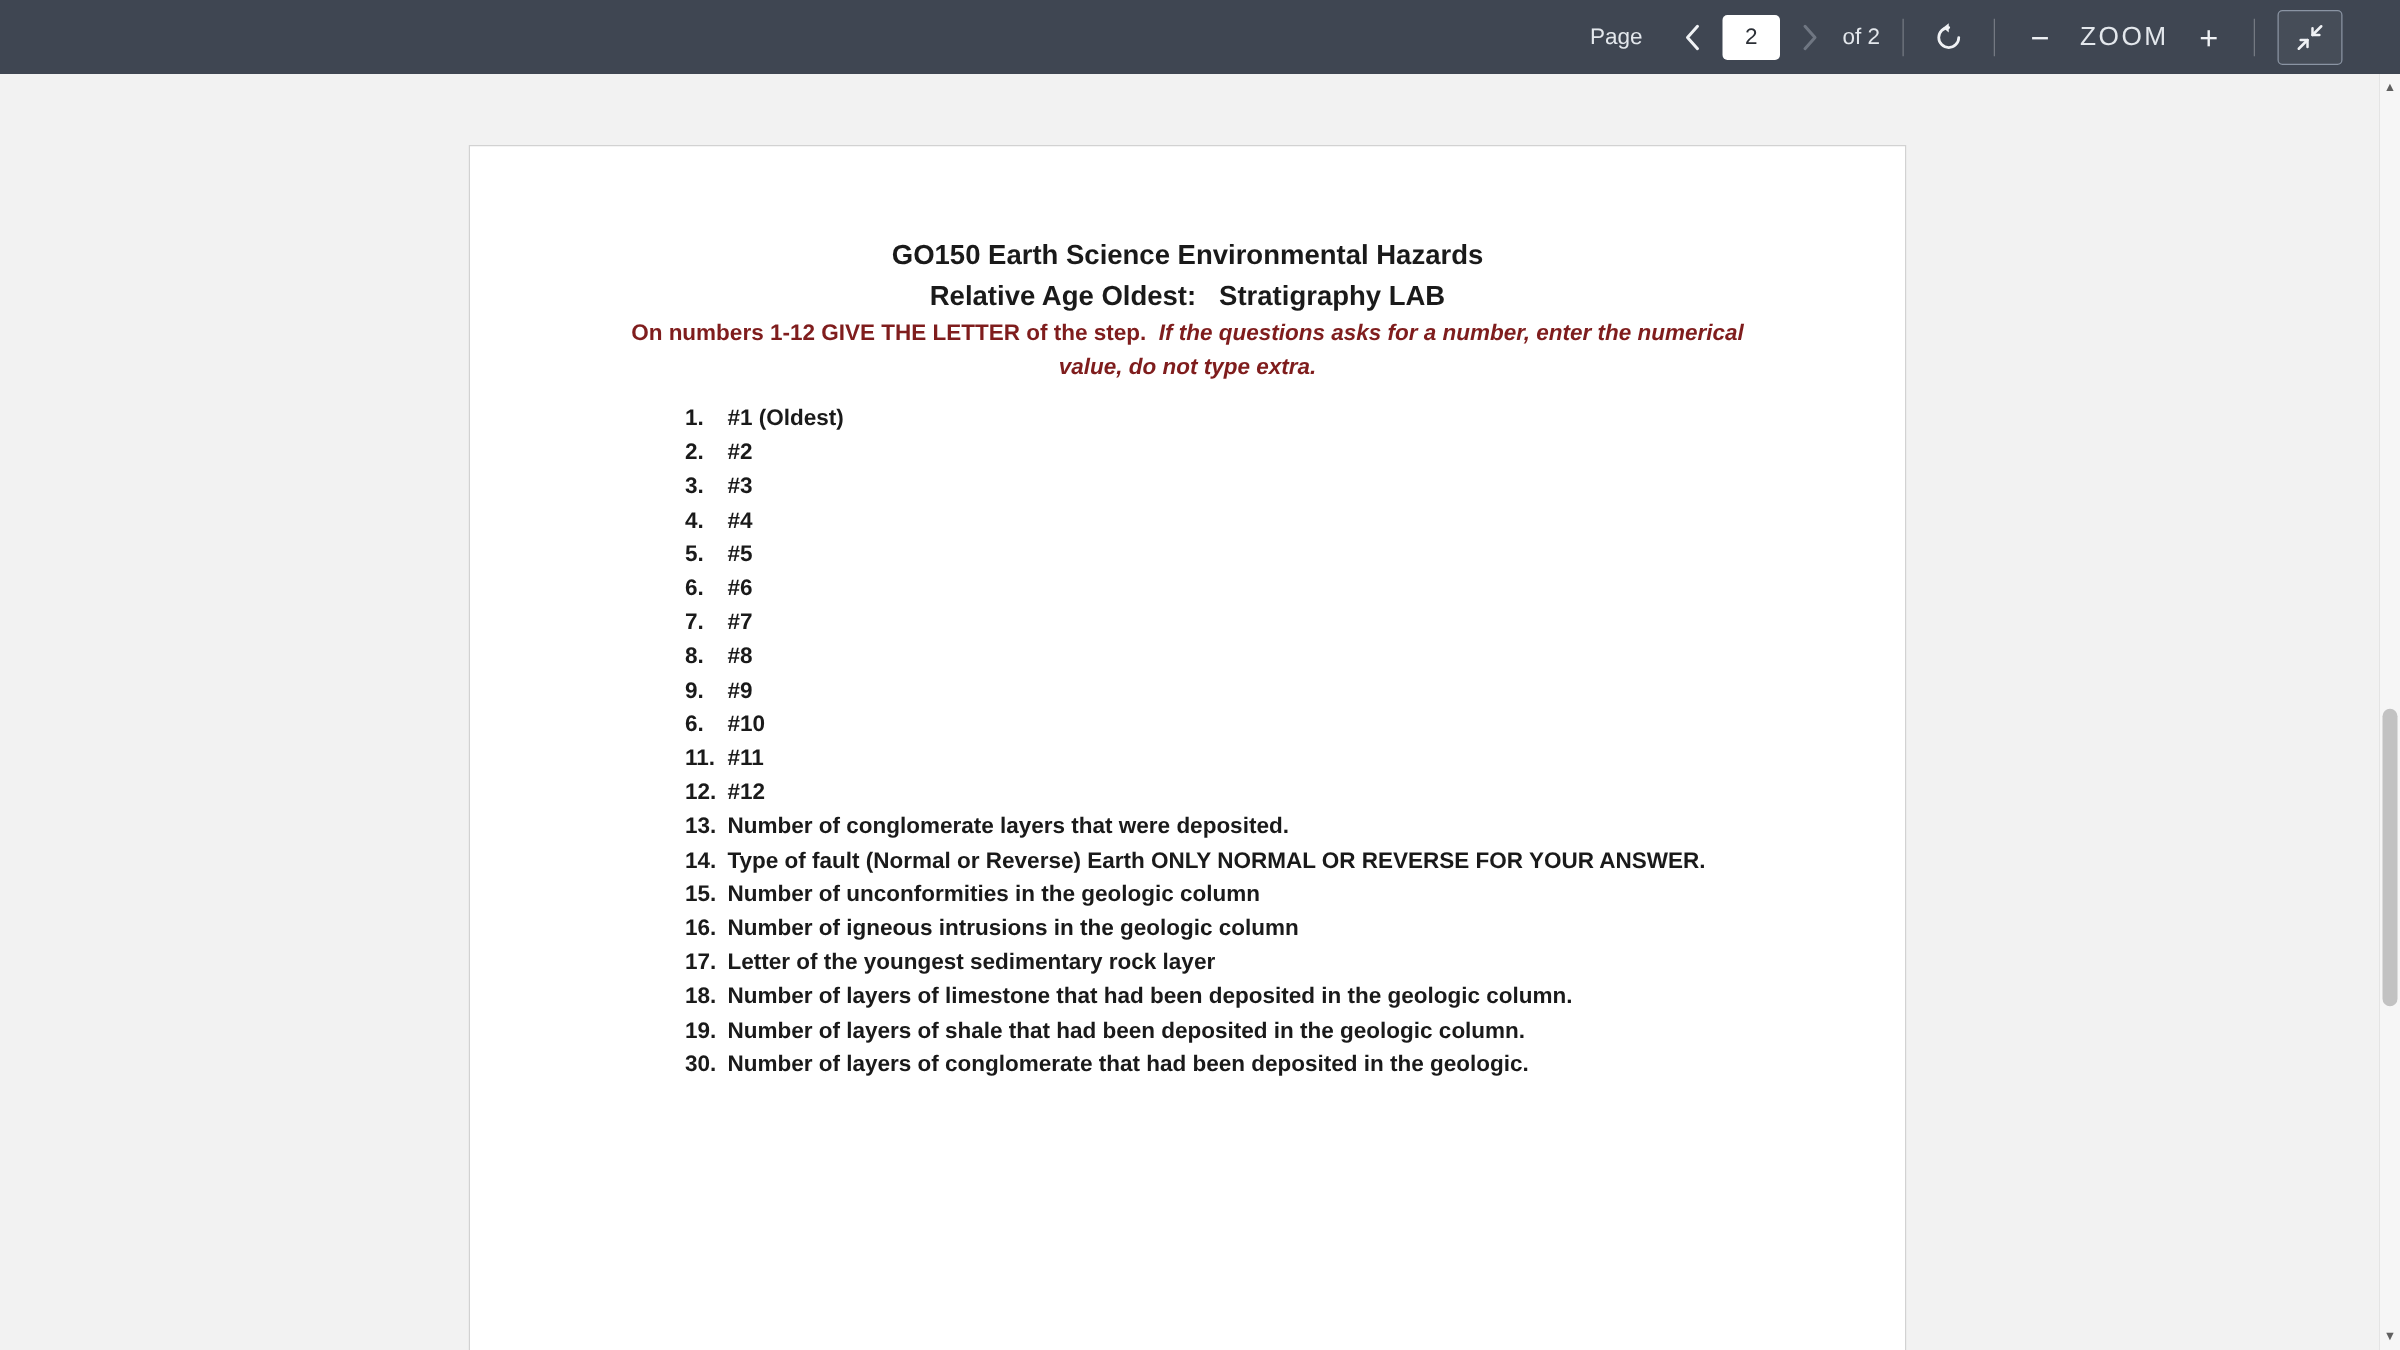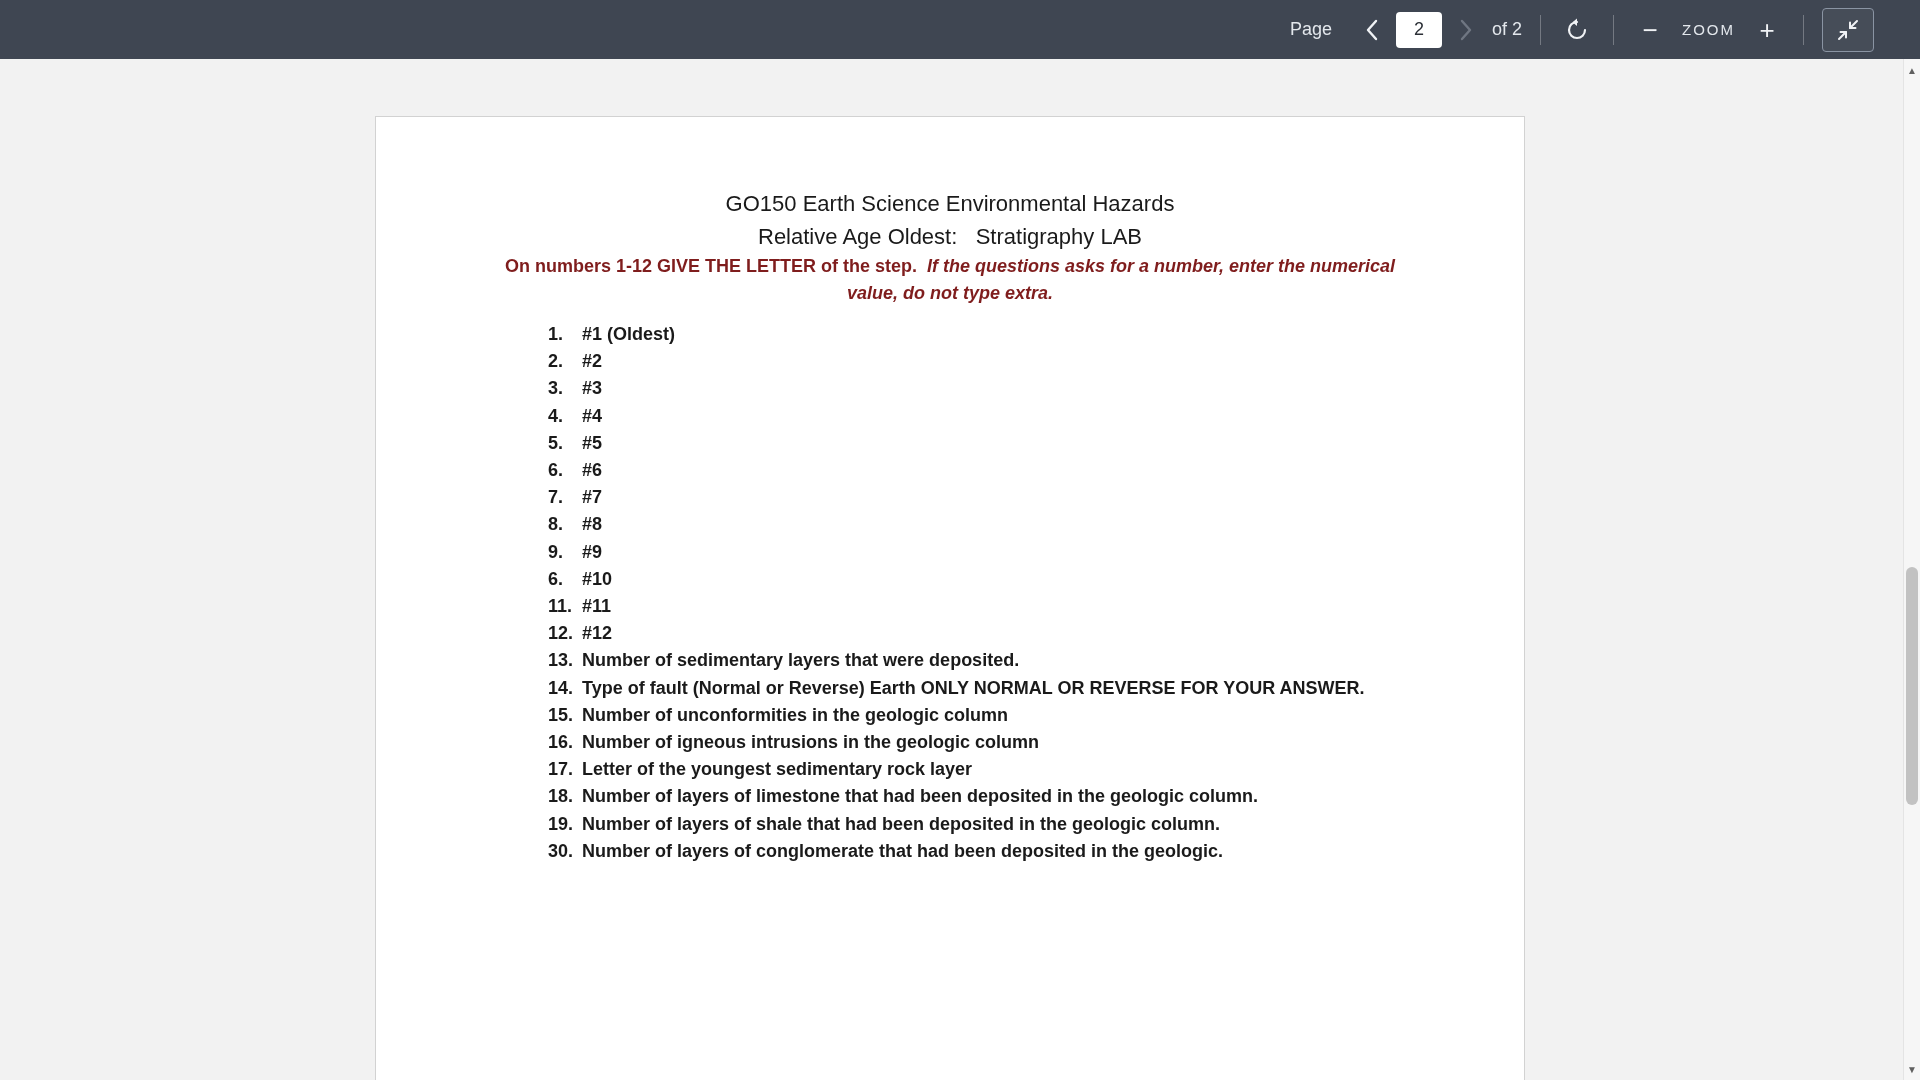--- a/index.html
+++ b/index.html
@@ -42,21 +42,21 @@
     text-align: center; font-size: 18px;
     font-family: "Liberation Sans", sans-serif;
     margin: 0 6px;
   }
   .tb-divider {
     width: 1px; height: 30px;
     background: rgba(255,255,255,0.28);
     margin: 0 18px;
   }
   .zoom-label {
-    color: #e3e7ec; font-size: 15px; letter-spacing: 2px;
+    color: #e3e7ec; font-size: 21px; letter-spacing: 2px;
     margin: 16px 14px;
     user-select: none;
   }
   .glyph-btn {
     font-size: 26px; line-height: 1; font-weight: 400;
   }
   .fullscreen-btn {
     width: 52px; height: 44px;
     border: 1px solid #8a94a3;
     border-radius: 4px;
@@ -99,21 +99,21 @@
   .page-sheet {
     position: absolute;
     left: 375px; top: 57px;
     width: 1150px; height: 1488px;
     background: #ffffff;
     border: 1px solid #d2d2d2;
     padding-top: 70px;
   }
   .doc-title {
     text-align: center;
-    font-size: 22px; font-weight: normal;
+    font-size: 22px; font-weight: bold;
     color: #1a1a1a;
     line-height: 33px;
     white-space: pre-wrap;
   }
   .doc-instruction {
     width: 980px; margin: 0 auto;
     text-align: center;
     font-size: 18px; font-weight: bold;
     color: #7f1d1d;
     line-height: 27px;
@@ -244,21 +244,21 @@
         <li>
           <span class="qnum">11.</span>
           <span class="qtext">#11</span>
         </li>
         <li>
           <span class="qnum">12.</span>
           <span class="qtext">#12</span>
         </li>
         <li>
           <span class="qnum">13.</span>
-          <span class="qtext">Number of sedimentary layers that were deposited.</span>
+          <span class="qtext">Number of conglomerate layers that were deposited.</span>
         </li>
         <li>
           <span class="qnum">14.</span>
           <span class="qtext">Type of fault (Normal or Reverse) Earth ONLY NORMAL OR REVERSE FOR YOUR ANSWER.</span>
         </li>
         <li>
           <span class="qnum">15.</span>
           <span class="qtext">Number of unconformities in the geologic column</span>
         </li>
         <li>

